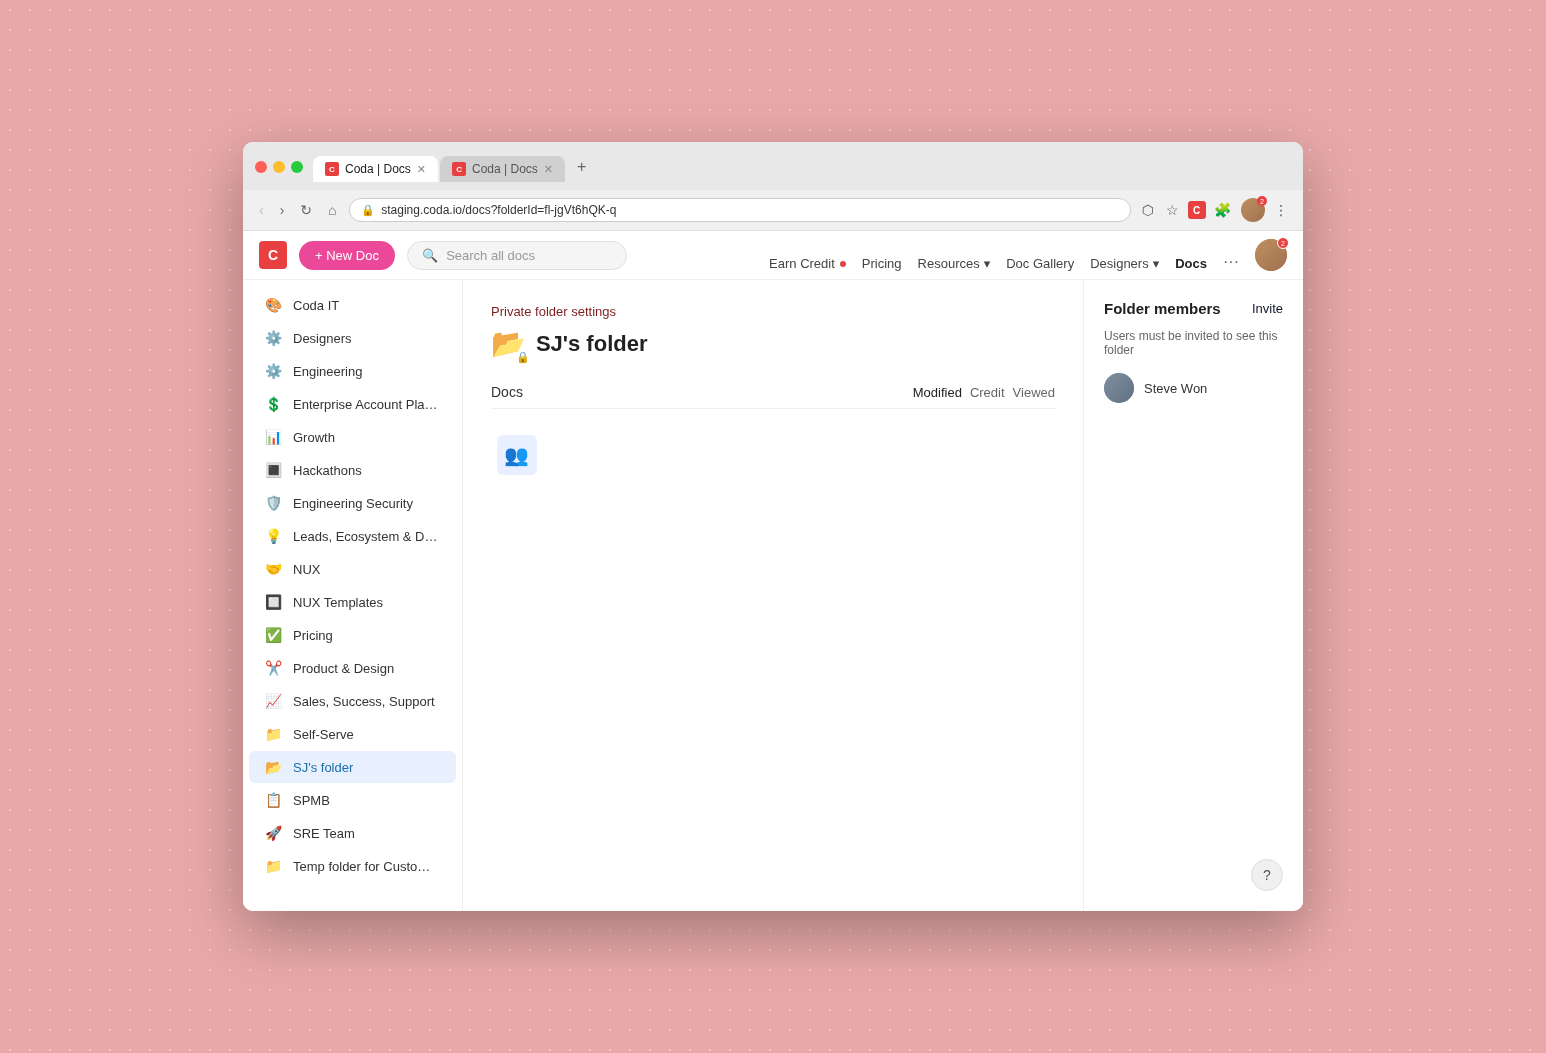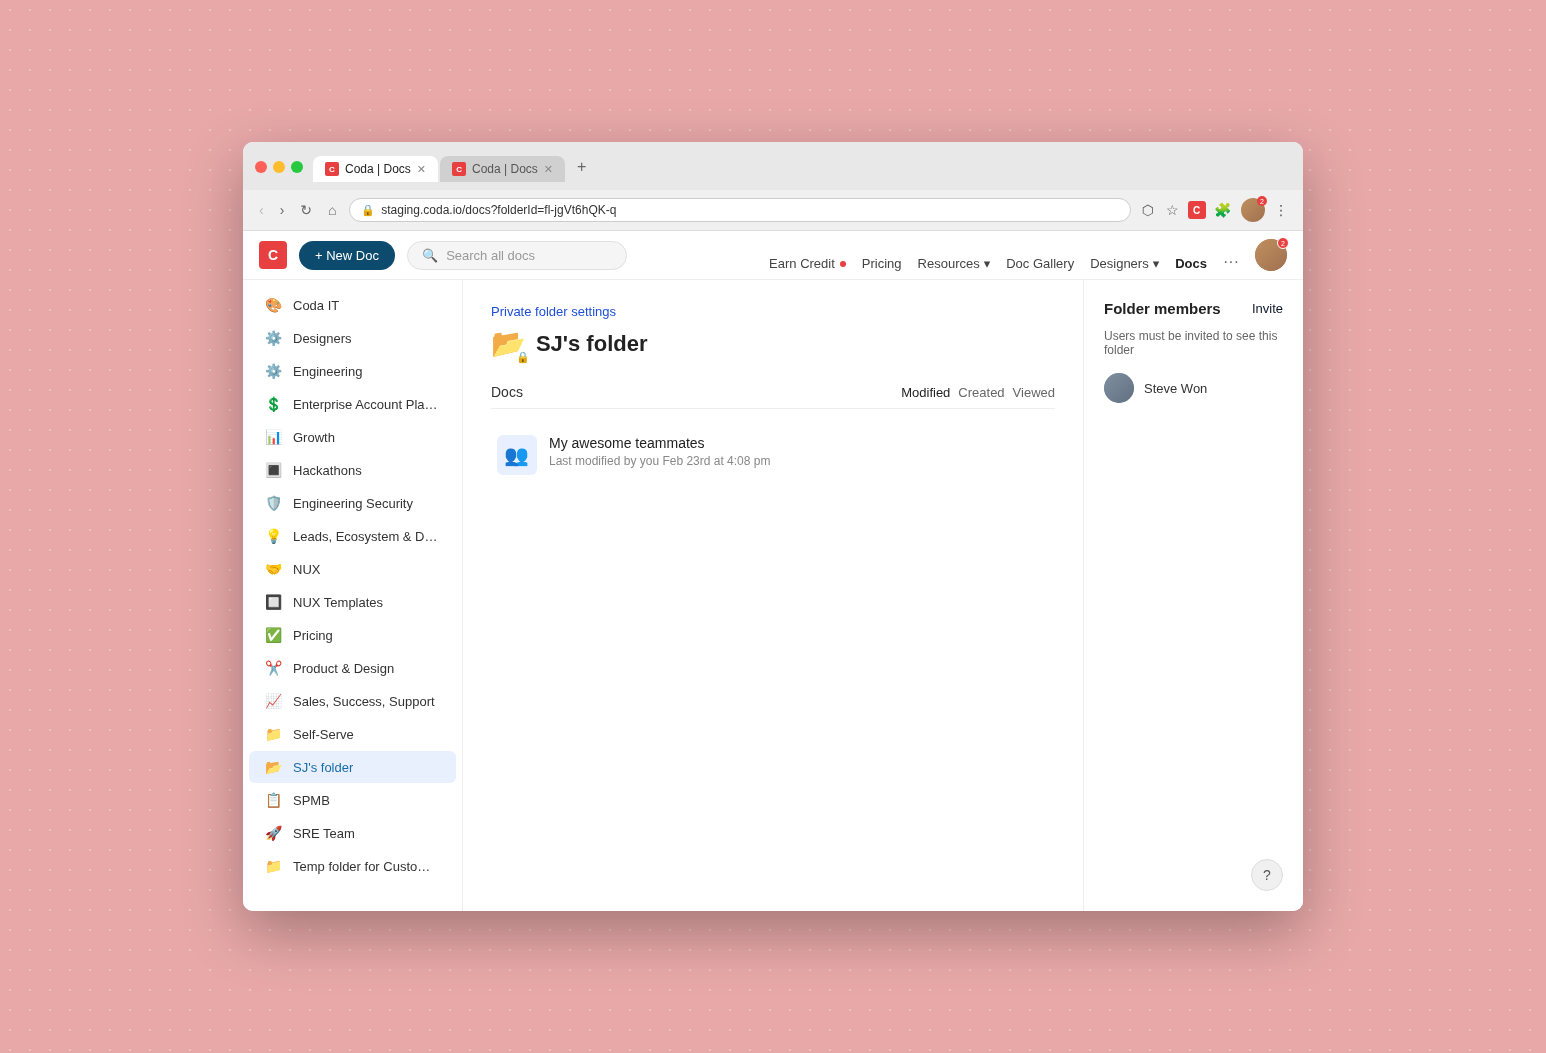--- a/index.html
+++ b/index.html
@@ -189,21 +189,21 @@
       border-radius: 4px;
       display: flex;
       align-items: center;
       justify-content: center;
       color: white;
       font-size: 14px;
       font-weight: bold;
       flex-shrink: 0;
     }
     .new-doc-btn {
-      background: #0c4a6e;
+      background: #ec4899;
       color: white;
       border: none;
       border-radius: 20px;
       padding: 7px 16px;
       font-size: 13px;
       cursor: pointer;
       display: flex;
       align-items: center;
       gap: 4px;
       font-weight: 500;
@@ -322,21 +322,21 @@
       flex: 1;
       display: flex;
       overflow: hidden;
     }
     .folder-content {
       flex: 1;
       padding: 24px 28px;
       overflow-y: auto;
     }
     .private-settings-link {
-      color: #1d4ed8;
+      color: #7f1d1d;
       font-size: 13px;
       cursor: pointer;
       margin-bottom: 8px;
       display: block;
     }
     .folder-header {
       display: flex;
       align-items: center;
       gap: 10px;
       margin-bottom: 24px;
@@ -651,32 +651,28 @@
               <span class="folder-icon-large">📂</span>
               <span class="folder-lock">🔒</span>
             </div>
             <h1 class="folder-title">SJ's folder</h1>
           </div>
 
           <div class="docs-section-header">
             <span class="docs-label">Docs</span>
             <div class="sort-options">
               <span class="sort-option active">Modified</span>
-              <span class="sort-option">Created</span>
+              <span class="sort-option">Credit</span>
               <span class="sort-option">Viewed</span>
             </div>
           </div>
 
           <div class="doc-item">
             <div class="doc-thumbnail">
               <span>👥</span>
-            </div>
-            <div class="doc-info">
-              <div class="doc-name">My awesome teammates</div>
-              <div class="doc-meta">Last modified by you Feb 23rd at 4:08 pm</div>
             </div>
           </div>
 
           <div style="padding: 100px 20px 0 20px; display:flex; align-items:center;">
           </div>
         </div>
 
         <div class="members-panel members-panel-wrapper">
           <div class="members-header">
             <span class="members-title">Folder members</span>

